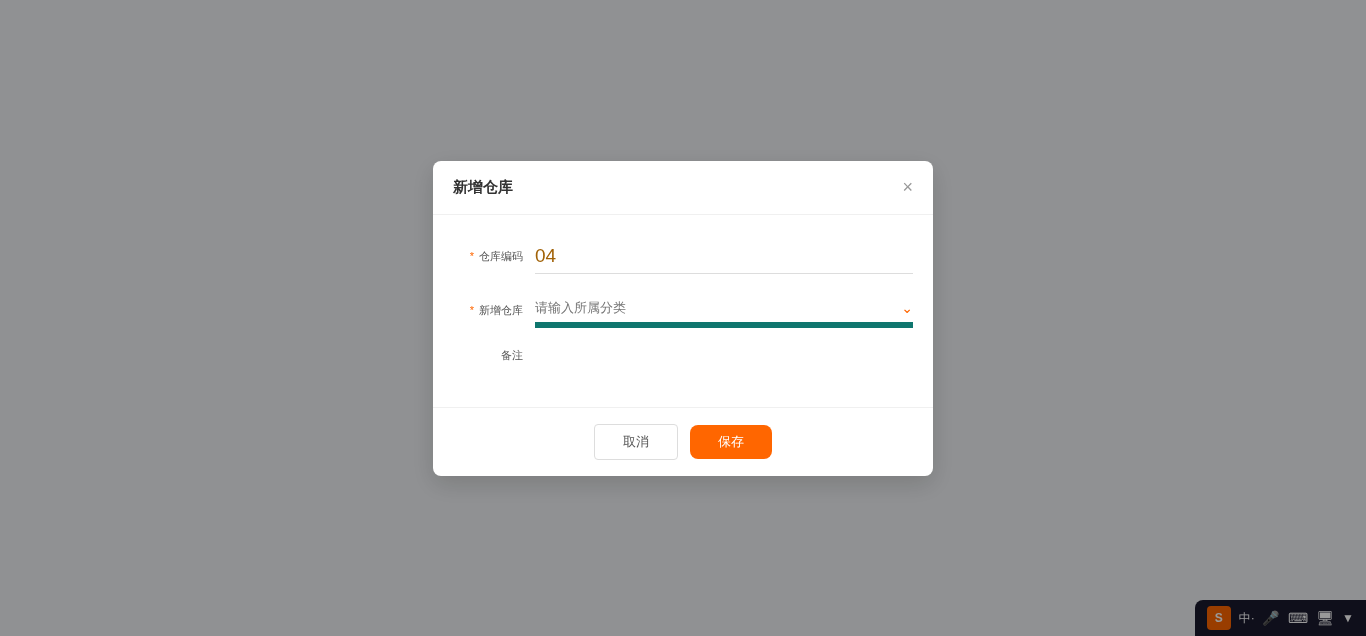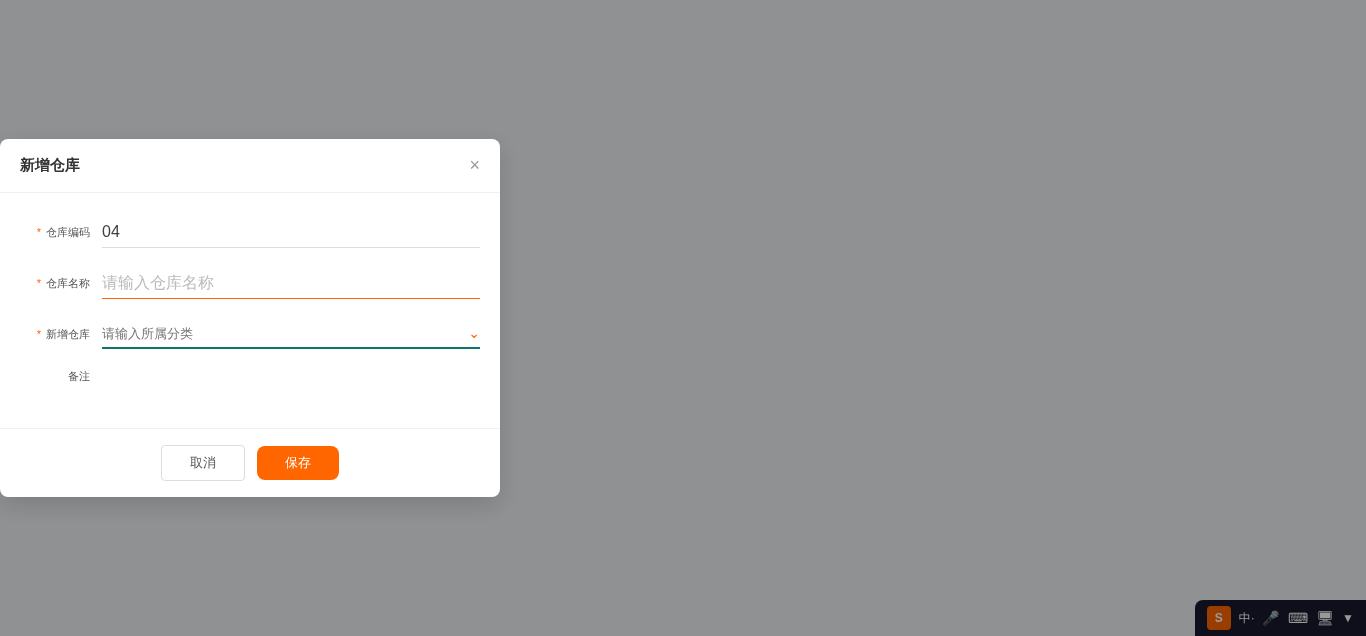--- a/index.html
+++ b/index.html
@@ -137,20 +137,21 @@
     .btn-refresh { display: flex; align-items: center; gap: 4px; padding: 6px 12px; border: 1px solid #ddd; border-radius: 4px; cursor: pointer; background: #fff; color: #555; font-size: 12px; }
 
     
     .overlay {
       position: fixed;
       top: 0; left: 0; right: 0; bottom: 0;
       background: rgba(0,0,0,0.4);
       z-index: 200;
       display: flex;
       align-items: center;
+      justify-content: center;
     }
 
     
     .modal {
       background: #fff;
       border-radius: 8px;
       width: 500px;
       box-shadow: 0 8px 24px rgba(0,0,0,0.15);
       overflow: hidden;
     }
@@ -171,31 +172,31 @@
       width: 70px; text-align: right;
       font-size: 11px; color: #555;
       flex-shrink: 0;
     }
     .required-star { color: #f60; margin-right: 2px; }
     .modal-input {
       flex: 1;
       border: none;
       border-bottom: 1px solid #ddd;
       padding: 6px 0;
-      font-size: 16px;
+      font-size: 19px;
       outline: none;
       background: transparent;
-      color: #404040;
+      color: #a16207;
     }
     .modal-input.active { border-bottom-color: #f60; }
     .modal-input::placeholder { color: #bbb; }
     .modal-select-wrapper {
       flex: 1;
       display: flex; align-items: center;
-      border-bottom: 2px solid #0f766e;
+      border-bottom: 6px solid #0f766e;
       padding: 6px 0;
     }
     .modal-select-input {
       flex: 1;
       border: none;
       outline: none;
       font-size: 13px;
       color: #bbb;
       background: transparent;
     }
@@ -363,27 +364,20 @@
     <div class="modal-body">
 
       <div class="modal-form-row">
         <div class="modal-form-label">
           <span class="required-star">*</span>
           <span>仓库编码</span>
         </div>
         <input class="modal-input" value="04" style="">
       </div>
 
-      <div class="modal-form-row">
-        <div class="modal-form-label">
-          <span class="required-star">*</span>
-          <span>仓库名称</span>
-        </div>
-        <input class="modal-input active" placeholder="请输入仓库名称" style="">
-      </div>
 
       <div class="modal-form-row">
         <div class="modal-form-label">
           <span class="required-star">*</span>
           <span>新增仓库</span>
         </div>
         <div class="modal-select-wrapper">
           <input class="modal-select-input" placeholder="请输入所属分类" style="">
           <span class="modal-select-arrow">⌄</span>
         </div>

